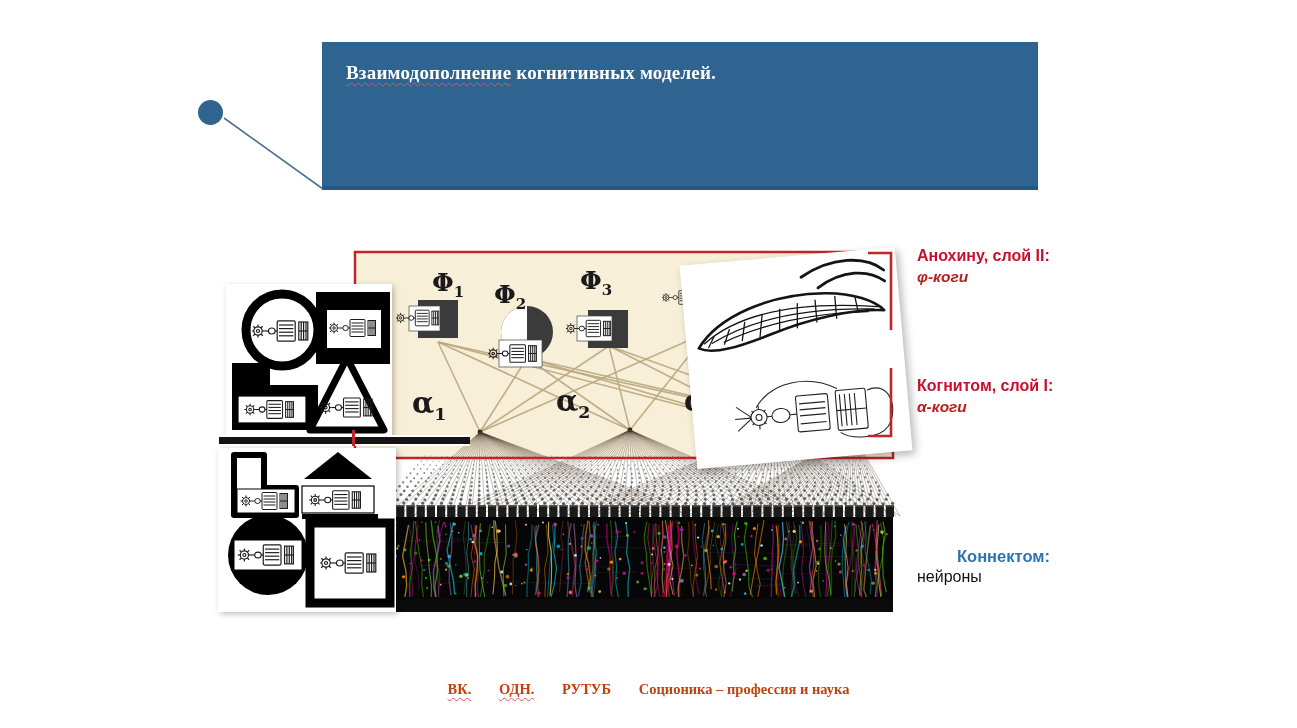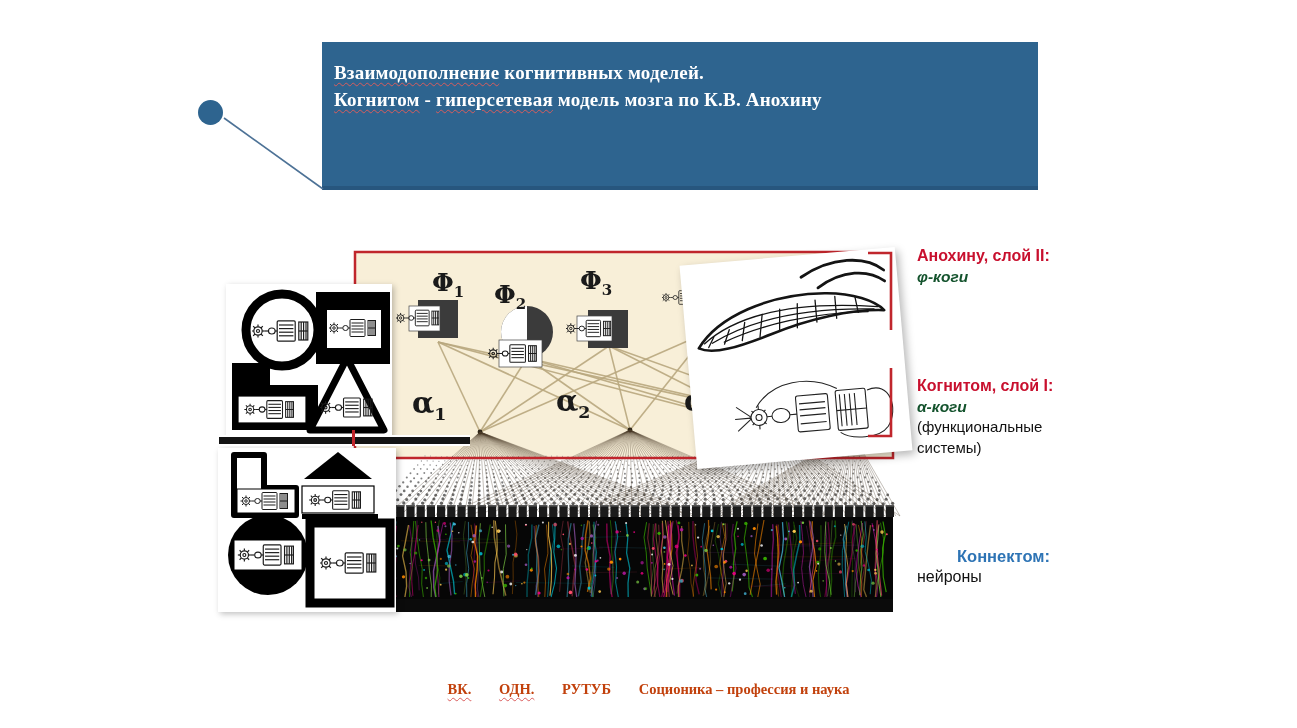--- a/index.html
+++ b/index.html
@@ -3,21 +3,21 @@
 <meta charset="utf-8">
 <style>
   html,body{margin:0;padding:0;}
   body{width:1297px;height:728px;position:relative;background:#ffffff;overflow:hidden;
        font-family:"Liberation Sans",sans-serif;}
   .abs{position:absolute;}
 
   
   .header-box{left:322px;top:42px;width:716px;height:148px;background:#2E648F;
       border-bottom:4px solid #27567e;box-sizing:border-box;z-index:5;
-      padding:17px 12px;color:#fff;font-family:"Liberation Serif",serif;
+      padding:17px 24px;color:#fff;font-family:"Liberation Serif",serif;
       font-size:19px;font-weight:600;line-height:27px;letter-spacing:.2px;}
   .sq{text-decoration:underline;text-decoration-style:wavy;text-decoration-color:#d95c5c;
       text-decoration-thickness:1px;text-underline-offset:3px;}
 
   .callout-dot{left:198px;top:100px;width:25px;height:25px;border-radius:50%;
       background:#2E648F;z-index:6;}
 
   
   .gnode{z-index:12;font-family:"DejaVu Serif",serif;font-weight:700;color:#1a1a1a;}
   .phi{font-size:25px;}
@@ -29,40 +29,39 @@
   .black-bar{left:219px;top:437px;width:251px;height:7px;background:#141414;z-index:16;
       box-shadow:0 -2px 0 #fff,0 2px 0 #fff;}
 
   
   .smile-card{left:688px;top:256px;width:216px;height:204px;background:#fff;
       transform:rotate(-5deg);box-shadow:3px 4px 8px rgba(0,0,0,.28);z-index:20;}
 
   
   .layer-label{z-index:12;width:175px;}
   .layer-title{font-size:16px;font-weight:700;line-height:20.5px;}
-  .layer-sub{font-size:15.5px;font-weight:700;font-style:italic;color:#14532d;line-height:20.5px;}
+  .layer-sub{font-size:15.5px;font-weight:700;font-style:italic;color:#b91c1c;line-height:20.5px;}
   .layer-desc{font-size:15px;color:#111;line-height:20.5px;white-space:pre-line;}
   .red-t{color:#C8102E;}
   .blue-t{color:#2E74B5;}
 
   .footer{left:50%;transform:translateX(-50%);top:681px;white-space:nowrap;z-index:5;
       font-family:"Liberation Serif",serif;font-weight:700;font-size:14.5px;color:#c2410c;}
   .footer span{margin-right:24px;}
   .footer span:last-child{margin-right:0;}
 
   svg{display:block;}
   .base-svg{left:200px;top:240px;z-index:1;}
   .overlay-svg{left:0;top:0;z-index:30;pointer-events:none;}
 </style>
 </head>
 <body>
 
 <div class="abs header-box">
   <div><span class="sq">Взаимодополнение</span><span> когнитивных моделей.</span></div>
-  <div><span class="sq">Когнитом</span><span> - </span><span class="sq">гиперсетевая</span><span> модель мозга по К.В. Анохину</span></div>
 </div>
 
 <div class="abs callout-dot"></div>
 
 <svg class="abs base-svg" width="712" height="380" viewBox="0 0 712 380">
   <defs>
     <symbol id="fsys" viewBox="0 0 100 44">
       <g stroke="#1c1c1c" stroke-width="2" fill="none">
         <circle cx="10" cy="22" r="7"></circle>
         <circle cx="10" cy="22" r="2.5"></circle>
@@ -1695,22 +1694,20 @@
   <rect x="352" y="430" width="3" height="16" fill="#C0262C"></rect>
 </svg>
 
 <div class="abs layer-label" style="left:917px;top:246px;">
   <div class="layer-title red-t">Анохину, слой II:</div>
   <div class="layer-sub">φ-коги</div>
 </div>
 <div class="abs layer-label" style="left:917px;top:376px;">
   <div class="layer-title red-t">Когнитом, слой I:</div>
   <div class="layer-sub">α-коги</div>
-  <div class="layer-desc">(функциональные
-системы)</div>
 </div>
 <div class="abs layer-label" style="left:917px;top:546px;">
   <div class="layer-title blue-t" style="font-size:16.5px;margin-left:40px;">Коннектом:</div>
   <div class="layer-desc" style="font-size:16px;">нейроны</div>
 </div>
 
 <div class="abs footer">
   <span class="sq">ВК.</span>
   <span class="sq">ОДН.</span>
   <span>РУТУБ</span>

